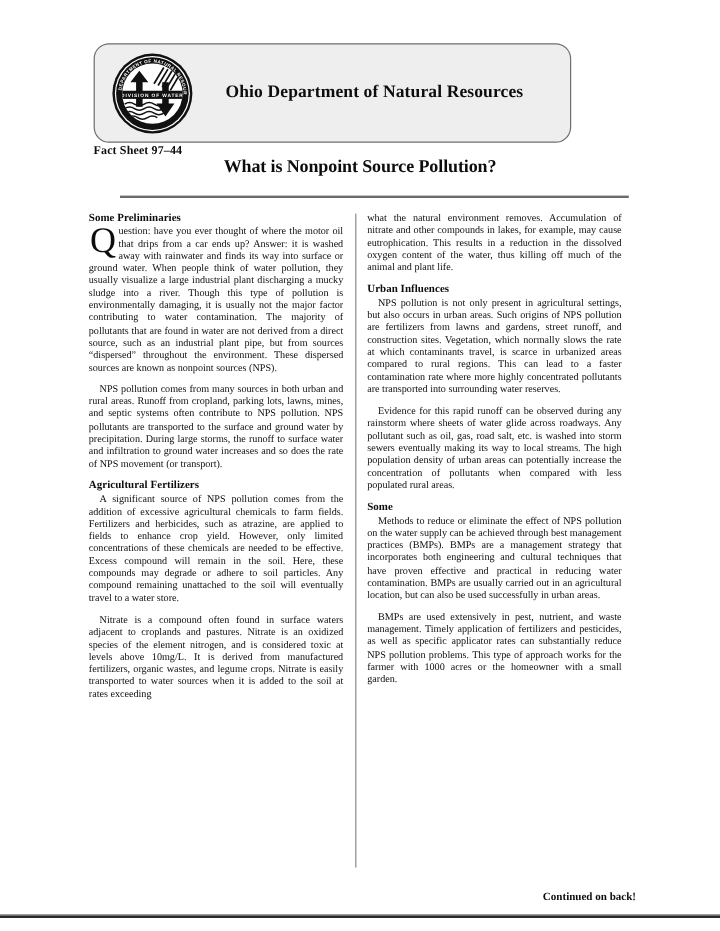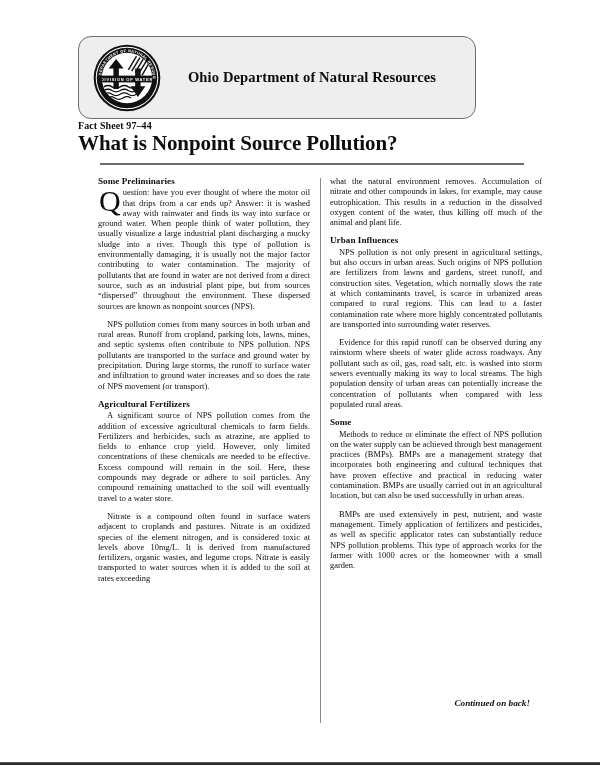--- a/index.html
+++ b/index.html
@@ -68,40 +68,40 @@
     font-size: 10px;
     font-weight: bold;
     letter-spacing: 0.1px;
   }
   
   .main-title {
     position: absolute;
     left: 78px;
     top: 131px;
     width: 444px;
-    font-size: 21px;
+    text-align: center;
+    font-size: 15px;
     font-weight: bold;
     letter-spacing: -0.1px;
   }
   .title-rule {
     position: absolute;
     left: 100px;
     top: 163px;
     width: 424px;
     height: 2px;
     background: #6b6b6b;
   }
   
   .columns {
     position: absolute;
     left: 74px;
     top: 176px;
     width: 456px;
     height: 560px;
-    margin-left: 24px;
   }
   .col {
     position: absolute;
     top: 0;
     width: 212px;
     font-size: 8.45px;
     line-height: 10.3px;
     text-align: justify;
     text-justify: inter-word;
     hyphens: manual;
@@ -140,23 +140,22 @@
     font-size: 30px;
     line-height: 25px;
     font-weight: normal;
     padding: 1px 1px 0 1px;
     margin: 0 1px 0 0;
   }
   
   .continued {
     position: absolute;
     right: 70px;
-    top: 698px;
+    top: 742px;
     font-size: 9.2px;
-    font-style: italic;
     font-weight: bold;
   }
   .footer-rule {
     position: absolute;
     left: 0;
     top: 762px;
     width: 600px;
     height: 3px;
     border-top: 1px solid #5a5a5a;
     border-bottom: 2px solid #2b2b2b;

